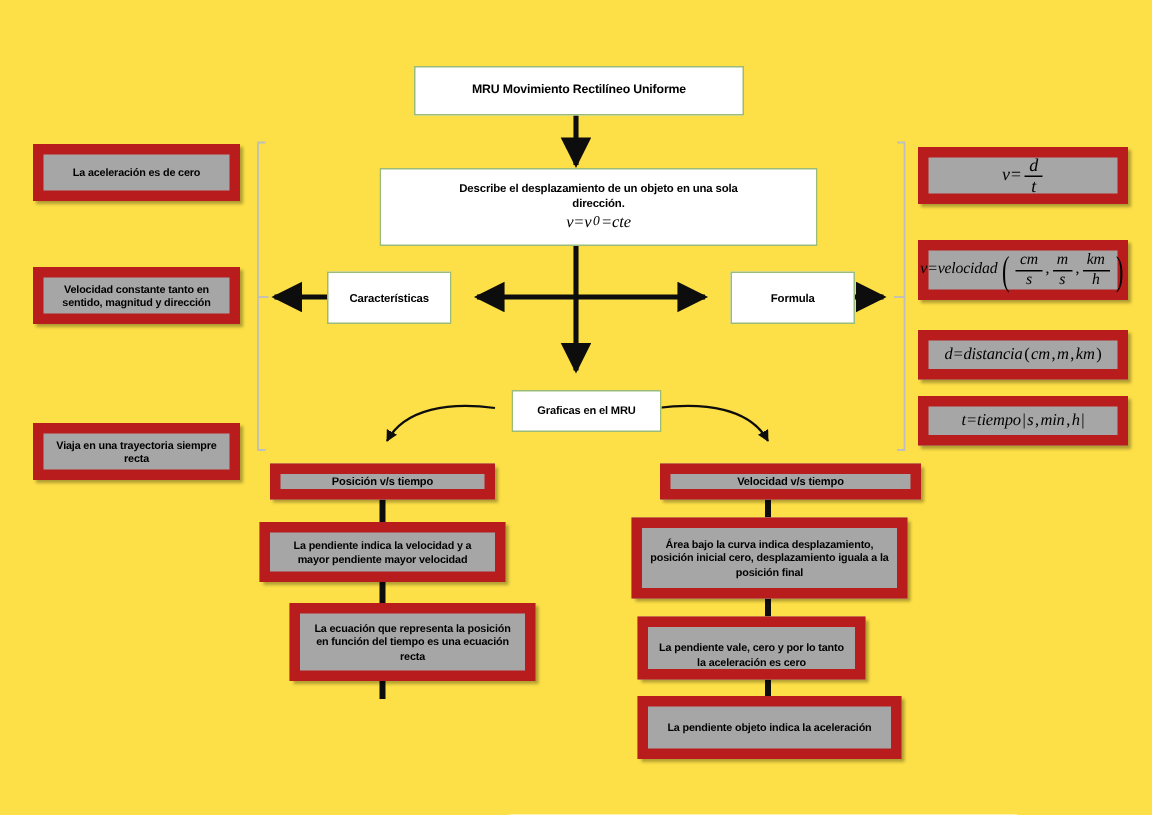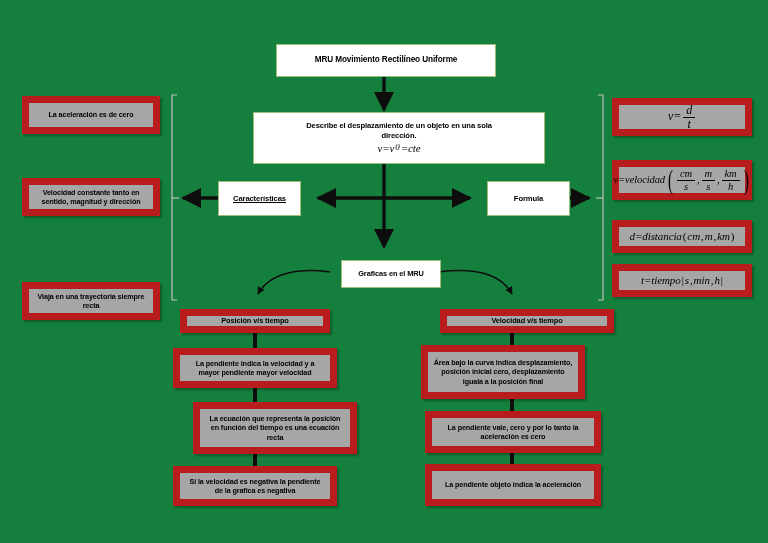--- a/index.html
+++ b/index.html
@@ -8,21 +8,21 @@
     padding: 0;
     background: #ffffff;
   }
   body {
     font-family: "Liberation Sans", sans-serif;
   }
   #canvas {
     position: relative;
     width: 768px;
     height: 543px;
-    background: #15803d;
+    background: #fde047;
     overflow: hidden;
   }
   .node {
     position: absolute;
     box-sizing: border-box;
     display: flex;
     align-items: center;
     justify-content: center;
     text-align: center;
     line-height: 1.30;
@@ -137,21 +137,21 @@
   </div>
 
   <div class="node green" style="left:253px; top:112px; width:292px; height:52px; font-size:7.6px; flex-direction:column; gap:0;">
     <span class="txt">Describe el desplazamiento de un objeto en una sola</span>
     <span class="txt">dirección.</span>
     <span class="txt">
       <span class="math" style="font-size:11px;">v=v<span class="sub">0</span>=cte</span>
     </span>
   </div>
 
-  <div class="node green" style="left:218px; top:181px; width:83px; height:35px; font-size:7.6px;text-decoration:underline;">
+  <div class="node green" style="left:218px; top:181px; width:83px; height:35px; font-size:7.6px;">
     <span class="txt">Características</span>
   </div>
 
   <div class="node green" style="left:487px; top:181px; width:83px; height:35px; font-size:7.6px;">
     <span class="txt">Formula</span>
   </div>
 
   <div class="node green" style="left:341px; top:260px; width:100px; height:28px; font-size:7.4px;">
     <span class="txt">Graficas en el MRU</span>
   </div>
@@ -209,33 +209,30 @@
   </div>
 
   <div class="node gray" style="left:173px; top:348px; width:164px; height:40px; font-size:7.2px;">
     <span class="txt">La pendiente indica la velocidad y a mayor pendiente mayor velocidad</span>
   </div>
 
   <div class="node gray" style="left:173px; top:402px; width:164px; height:52px; font-size:7.2px;margin-left:20px;">
     <span class="txt">La ecuación que representa la posición en función del tiempo es una ecuación recta</span>
   </div>
 
-  <div class="node gray" style="left:173px; top:466px; width:164px; height:40px; font-size:7.2px;">
-    <span class="txt">Si la velocidad es negativa la pendiente de la grafica es negativa</span>
-  </div>
 
   <div class="node gray" style="left:440px; top:309px; width:174px; height:24px; font-size:7.4px;">
     <span class="txt">Velocidad v/s tiempo</span>
   </div>
 
-  <div class="node gray" style="left:421px; top:345px; width:164px; height:54px; font-size:7.2px;">
+  <div class="node gray" style="left:421px; top:345px; width:184px; height:54px; font-size:7.2px;">
     <span class="txt">Área bajo la curva indica desplazamiento, posición inicial cero, desplazamiento iguala a la posición final</span>
   </div>
 
-  <div class="node gray" style="left:425px; top:411px; width:176px; height:42px; font-size:7.2px;">
+  <div class="node gray" style="left:425px; top:411px; width:152px; height:42px; font-size:7.2px;align-items:flex-end;">
     <span class="txt">La pendiente vale, cero y por lo tanto la aceleración es cero</span>
   </div>
 
   <div class="node gray" style="left:425px; top:464px; width:176px; height:42px; font-size:7.2px;">
     <span class="txt">La pendiente objeto indica la aceleración</span>
   </div>
 
 </div>
 
 </body></html>

